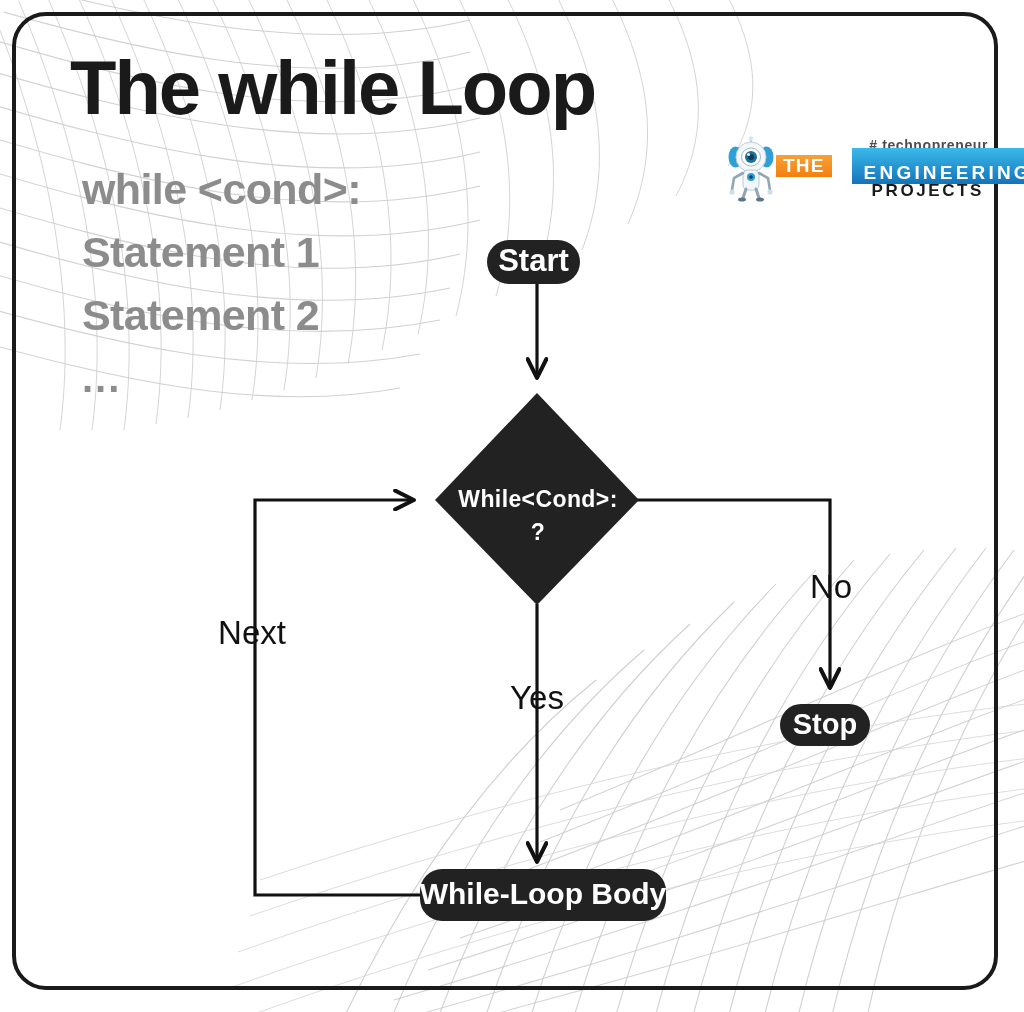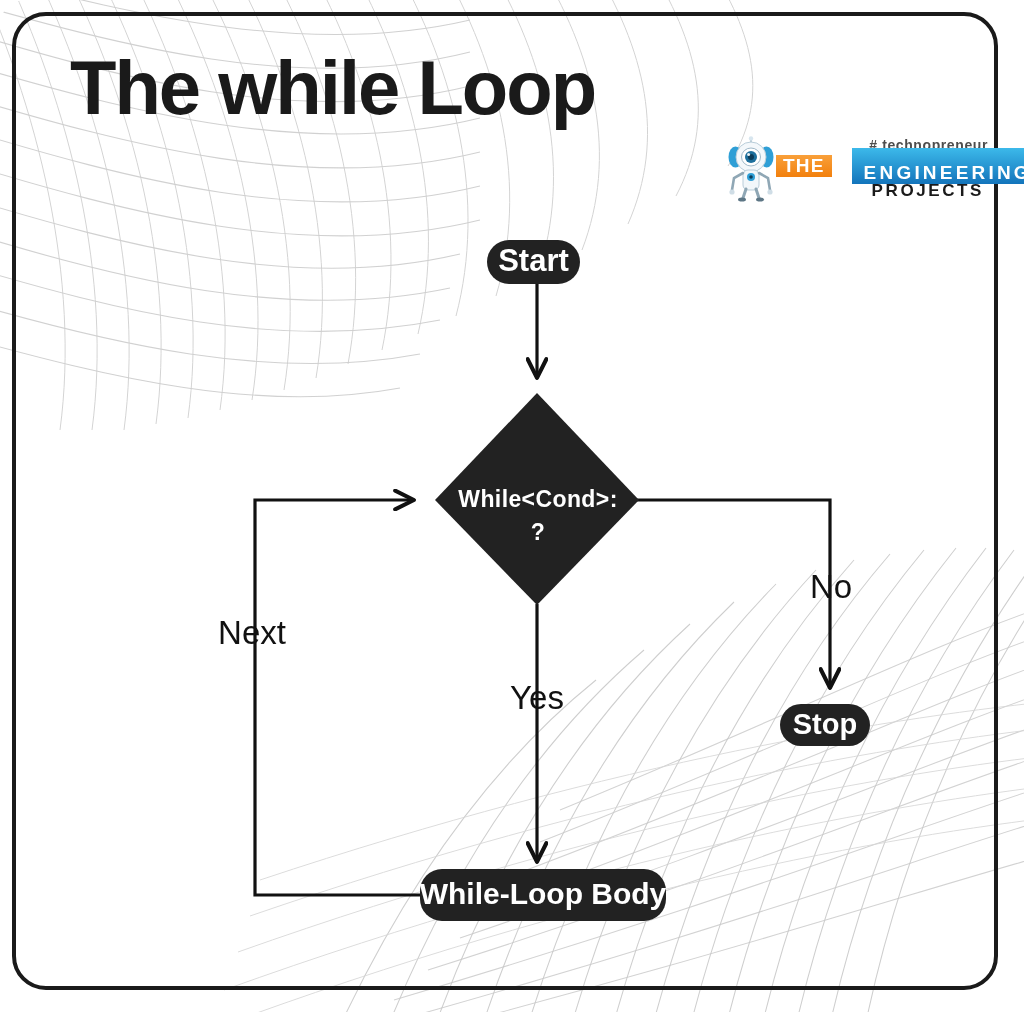--- a/index.html
+++ b/index.html
@@ -273,20 +273,26 @@
       <path d="M 1064 754 C 898 772 610 820 238 952"></path>
       <path d="M 1064 784 C 894 804 602 854 224 990"></path>
       <path d="M 1064 816 C 890 836 594 888 210 1030"></path>
     </g>
   </svg>
 
   <div id="frame"></div>
 
   <div id="title">The while Loop</div>
 
+  <div id="code-block">
+    <div class="code-line">while &lt;cond&gt;:</div>
+    <div class="code-line">Statement 1</div>
+    <div class="code-line">Statement 2</div>
+    <div class="code-line ellipsis">...</div>
+  </div>
 
   <div id="logo">
     <svg id="logo-robot" viewBox="0 0 58 66" xmlns="http://www.w3.org/2000/svg">
       <line x1="29" y1="2" x2="29" y2="12" stroke="#9fb8c8" stroke-width="1.4"></line>
       <circle cx="29" cy="2.4" r="2.2" fill="#d8e6ef"></circle>
       <ellipse cx="13.5" cy="21" rx="7" ry="10.5" fill="#2f9fd6"></ellipse>
       <ellipse cx="44.5" cy="21" rx="7" ry="10.5" fill="#2f9fd6"></ellipse>
       <circle cx="29" cy="21" r="15" fill="#f4f8fb" stroke="#b9cdd9" stroke-width="1"></circle>
       <ellipse cx="29" cy="21" rx="9.5" ry="9" fill="#ffffff" stroke="#9fb8c8" stroke-width="1"></ellipse>
       <circle cx="29" cy="21" r="6" fill="#1d6f9c"></circle>

